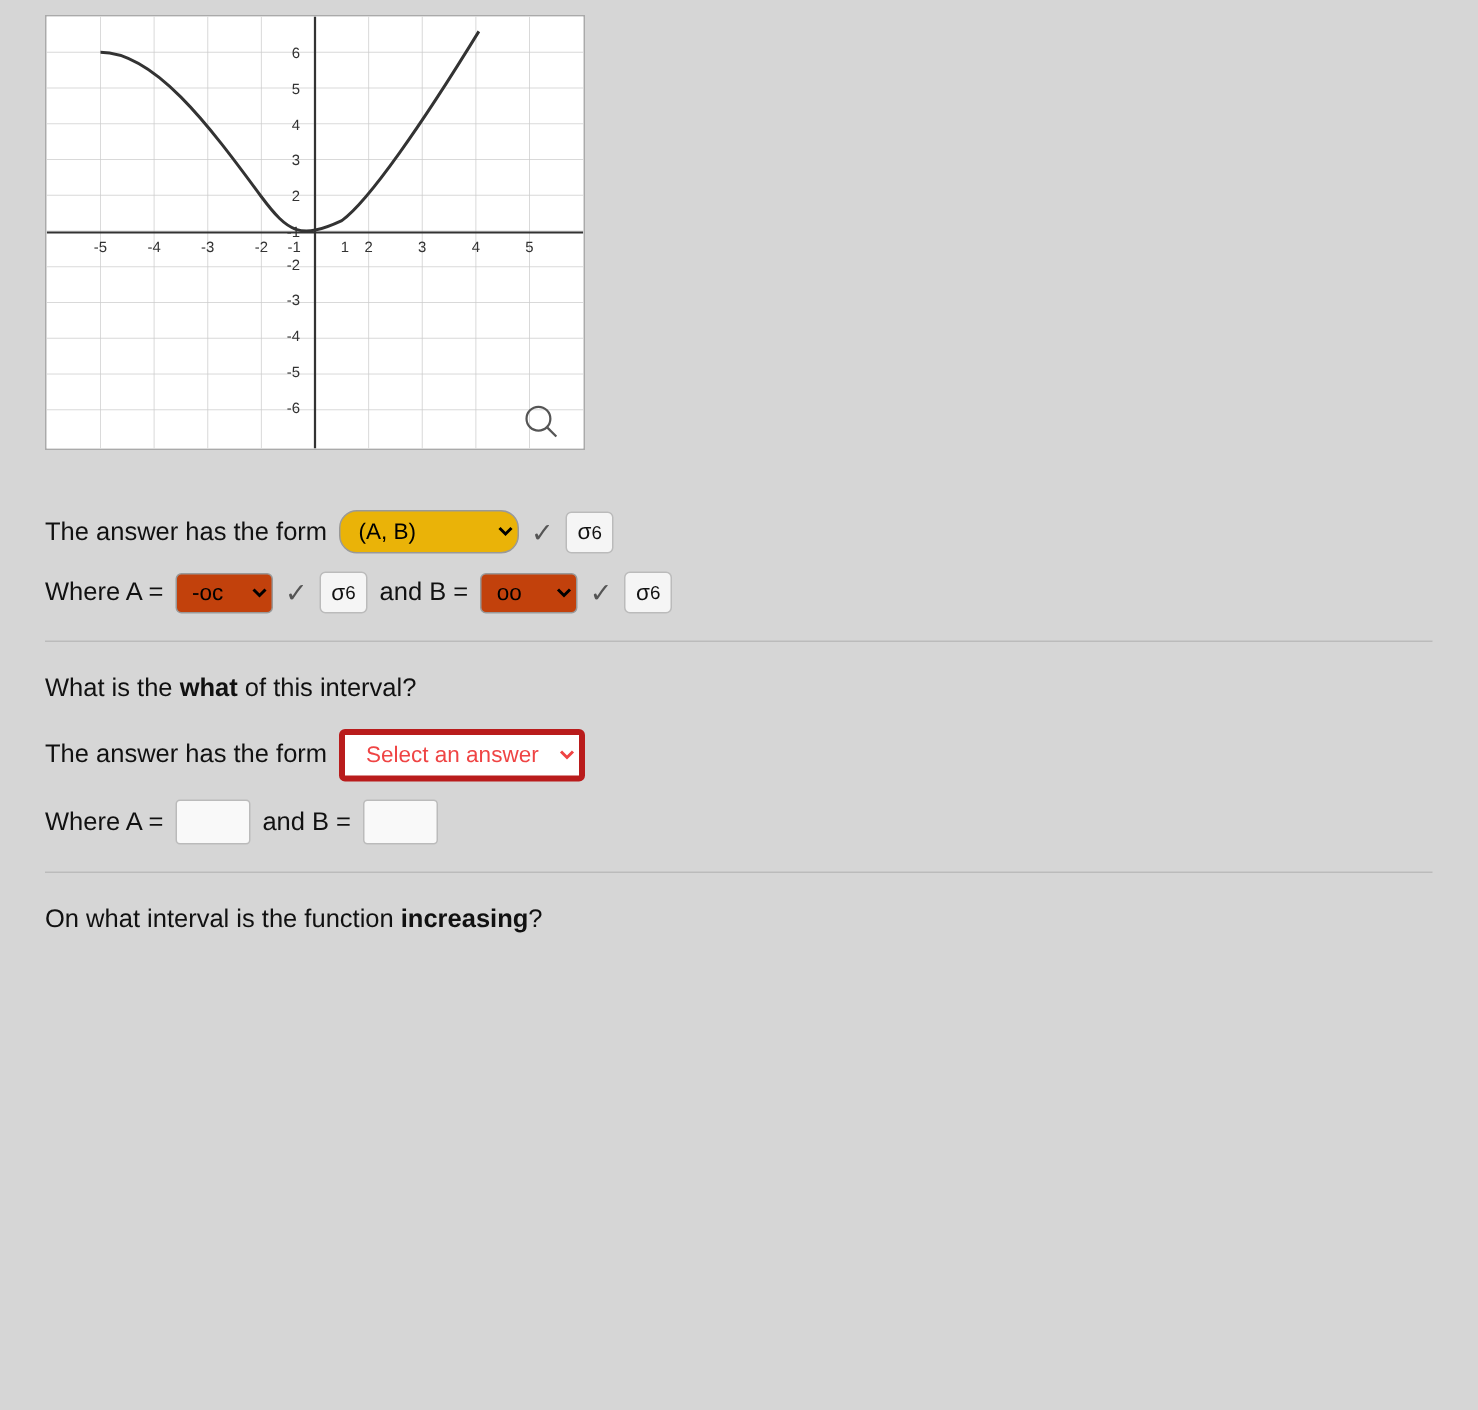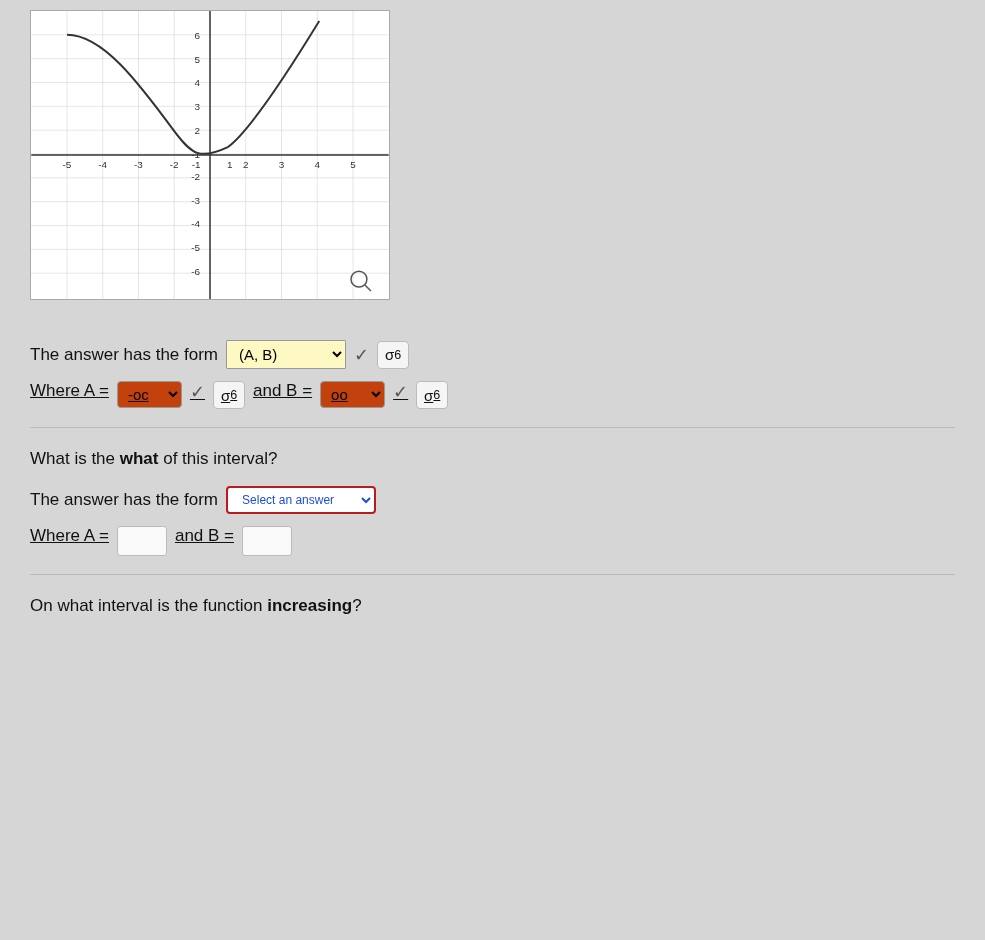--- a/index.html
+++ b/index.html
@@ -58,39 +58,39 @@
       margin-bottom: 12px;
       font-size: 17px;
     }
 
     .form-label {
       white-space: nowrap;
     }
 
     .select-box {
       border: 1px solid #999;
-      border-radius: 1px;
+      border-radius: 12px;
       padding: 4px 8px;
-      background: #fef9c3;
+      background: #eab308;
       font-size: 15px;
       cursor: pointer;
       appearance: auto;
       min-width: 120px;
     }
 
     .select-box-blue {
-      border: 2px solid #b91c1c;
+      border: 4px solid #b91c1c;
       border-radius: 4px;
       padding: 4px 10px;
       background: #fff;
-      font-size: 12px;
+      font-size: 15px;
       cursor: pointer;
       appearance: auto;
       min-width: 150px;
-      color: #1d4ed8;
+      color: #ef4444;
     }
 
     .check-icon {
       color: #555;
       font-size: 18px;
     }
 
     .sigma-icon {
       display: inline-flex;
       align-items: center;
@@ -114,25 +114,24 @@
     }
 
     .divider {
       border: none;
       border-top: 1px solid #bbb;
       margin: 10px 0 18px 0;
     }
 
     .where-row {
       display: flex;
-      align-items: flex-start;
+      align-items: center;
       gap: 8px;
       font-size: 17px;
       margin-bottom: 10px;
-      text-decoration: underline;
     }
 
     .small-select {
       border: 1px solid #999;
       border-radius: 4px;
       padding: 3px 6px;
       background: #c2410c;
       font-size: 15px;
       cursor: pointer;
       min-width: 65px;

